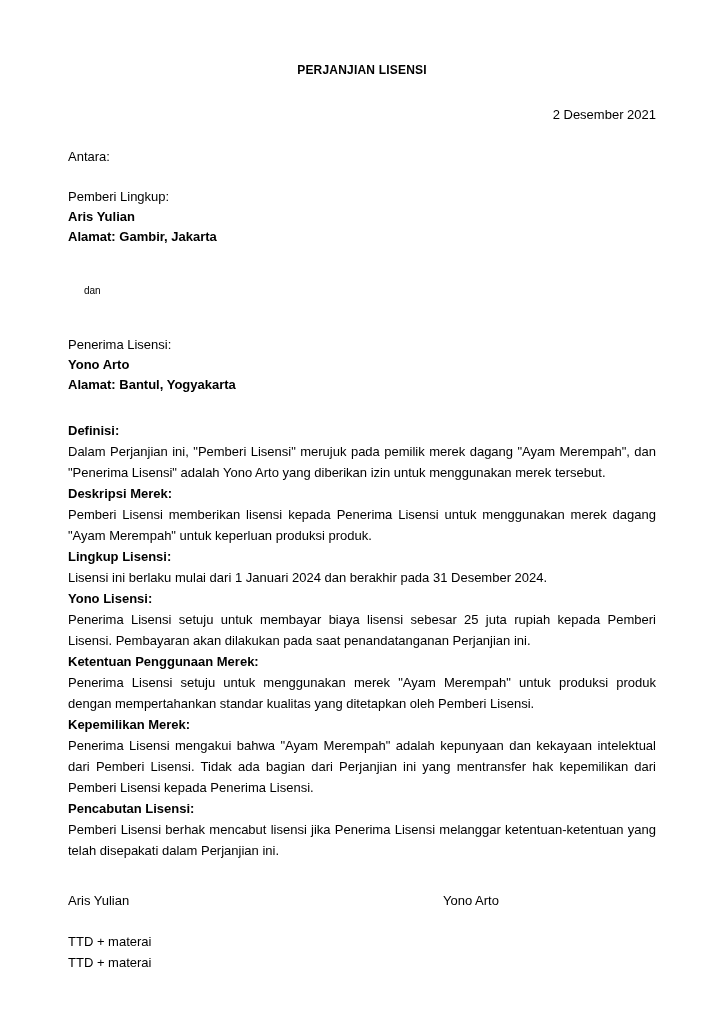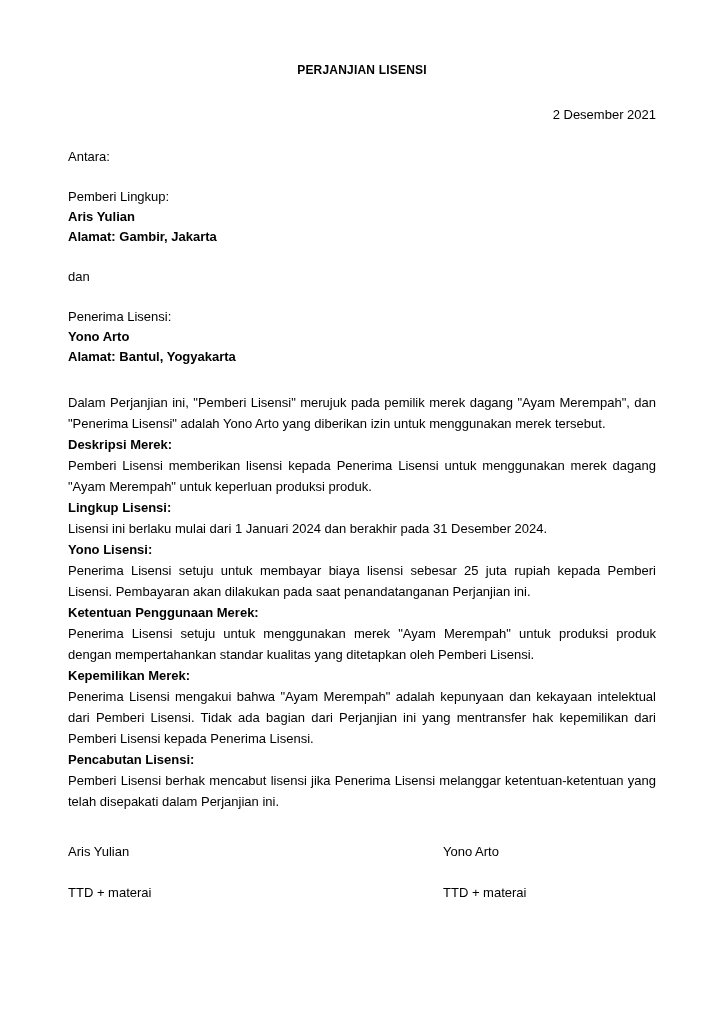--- a/index.html
+++ b/index.html
@@ -58,22 +58,22 @@
     margin: 0;
     padding-top: 23px;
     font-size: 13px;
     line-height: 20px;
   }
   .party-role { display: block; }
   .party-name { display: block; font-weight: bold; }
   .party-address { display: block; font-weight: bold; }
 
   .conjunction {
-    font-size: 13px;
-    margin: 0;
+    font-size: 10px;
+    margin: 16px;
     padding-top: 22px;
   }
 
   .clauses {
     padding-top: 25px;
   }
 
   .clause-heading {
     font-size: 13px;
     font-weight: bold;
@@ -93,20 +93,21 @@
     padding-top: 29px;
     width: 100%;
   }
   .sig-row {
     display: flex;
     font-size: 13px;
     line-height: 21px;
   }
   .sig-row + .sig-row {
     padding-top: 20px;
+    flex-direction: column;
   }
   .sig-col {
     width: 375px;
     white-space: pre;
   }
   .sig-col.right {
     width: auto;
   }
 </style>
 </head>
@@ -131,20 +132,21 @@
 
     <div class="party-block">
       <span class="party-role">Penerima Lisensi:</span>
       <span class="party-name">Yono Arto</span>
       <span class="party-address">Alamat: Bantul, Yogyakarta</span>
     </div>
 
     <div class="clauses">
 
       <div class="clause">
+        <div class="clause-heading">Definisi:</div>
         <div class="clause-body">Dalam Perjanjian ini, "Pemberi Lisensi" merujuk pada pemilik merek dagang "Ayam Merempah", dan "Penerima Lisensi" adalah Yono Arto yang diberikan izin untuk menggunakan merek tersebut.</div>
       </div>
 
       <div class="clause">
         <div class="clause-heading">Deskripsi Merek:</div>
         <div class="clause-body">Pemberi Lisensi memberikan lisensi kepada Penerima Lisensi untuk menggunakan merek dagang "Ayam Merempah" untuk keperluan produksi produk.</div>
       </div>
 
       <div class="clause">
         <div class="clause-heading">Lingkup Lisensi:</div>

